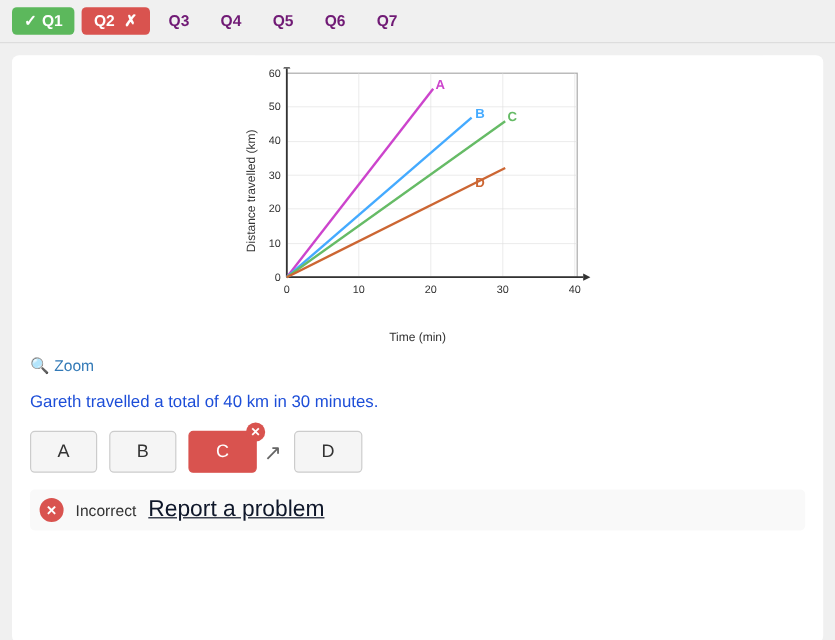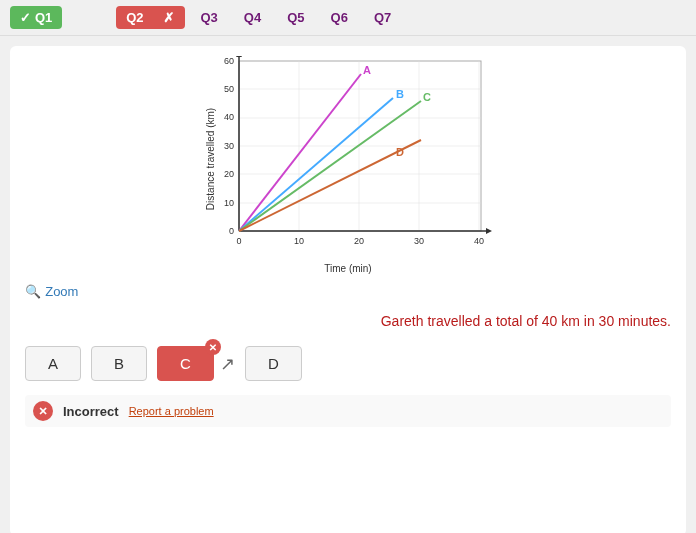--- a/index.html
+++ b/index.html
@@ -28,21 +28,21 @@
       color: #701a75;
     }
     .nav-item.q1-done {
       background: #5cb85c;
       color: white;
       display: flex; align-items: center; gap: 4px;
     }
     .nav-item.q2-wrong {
       background: #d9534f;
       color: white;
-      display: flex; align-items: center; gap: 20px; margin-left: 48px;
+      display: flex; align-items: center; gap: 8px;
     }
 
     
     .main-content {
       background: white;
       margin: 10px;
       border-radius: 6px;
       padding: 10px 15px 15px;
       min-height: 490px;
     }
@@ -59,21 +59,21 @@
       top: 50%;
       transform: translateY(-50%) rotate(-90deg);
       font-size: 10px;
       white-space: nowrap;
       color: #333;
     }
     .x-axis-label {
       font-size: 10px;
       color: #333;
       text-align: center;
-      margin-top: 2px;
+      margin-top: 15px;
     }
     .chart-outer {
       position: relative;
       display: flex;
       flex-direction: column;
       align-items: center;
     }
 
     
     svg.chart-svg {
@@ -85,24 +85,23 @@
       font-size: 13px;
       color: #337ab7;
       cursor: pointer;
       display: flex; align-items: center; gap: 4px;
       margin-bottom: 12px;
     }
 
     
     .question-text {
       font-size: 14px;
-      color: #b91c1c;
+      color: #1d4ed8;
       margin-bottom: 8px;
       line-height: 1.5;
-      text-align: right;
     }
 
     
     .answer-options {
       display: flex;
       gap: 10px;
       margin: 14px 0;
       align-items: center;
     }
     .answer-btn {
@@ -165,25 +164,25 @@
       width: 20px;
       height: 20px;
       display: flex; align-items: center; justify-content: center;
       font-size: 11px;
       font-weight: bold;
       flex-shrink: 0;
     }
     .incorrect-text {
       font-size: 13px;
       color: #333;
-      font-weight: 700;
+      font-weight: 400;
     }
     .report-link {
-      font-size: 11px;
-      color: #c2410c;
+      font-size: 19px;
+      color: #0f172a;
       cursor: pointer;
       text-decoration: underline;
     }
 
     
     .arrow-right {
       font-size: 18px;
       color: #666;
       margin-left: -4px;
     }

